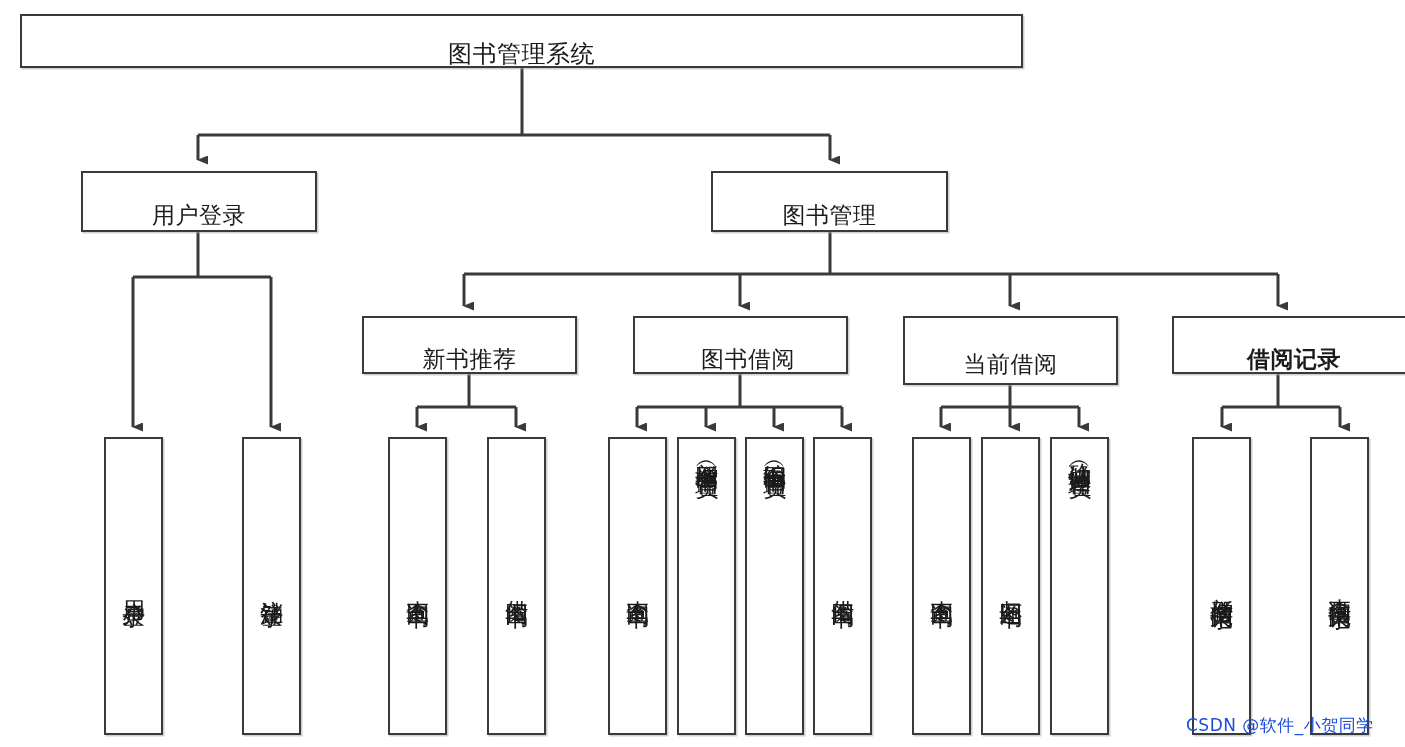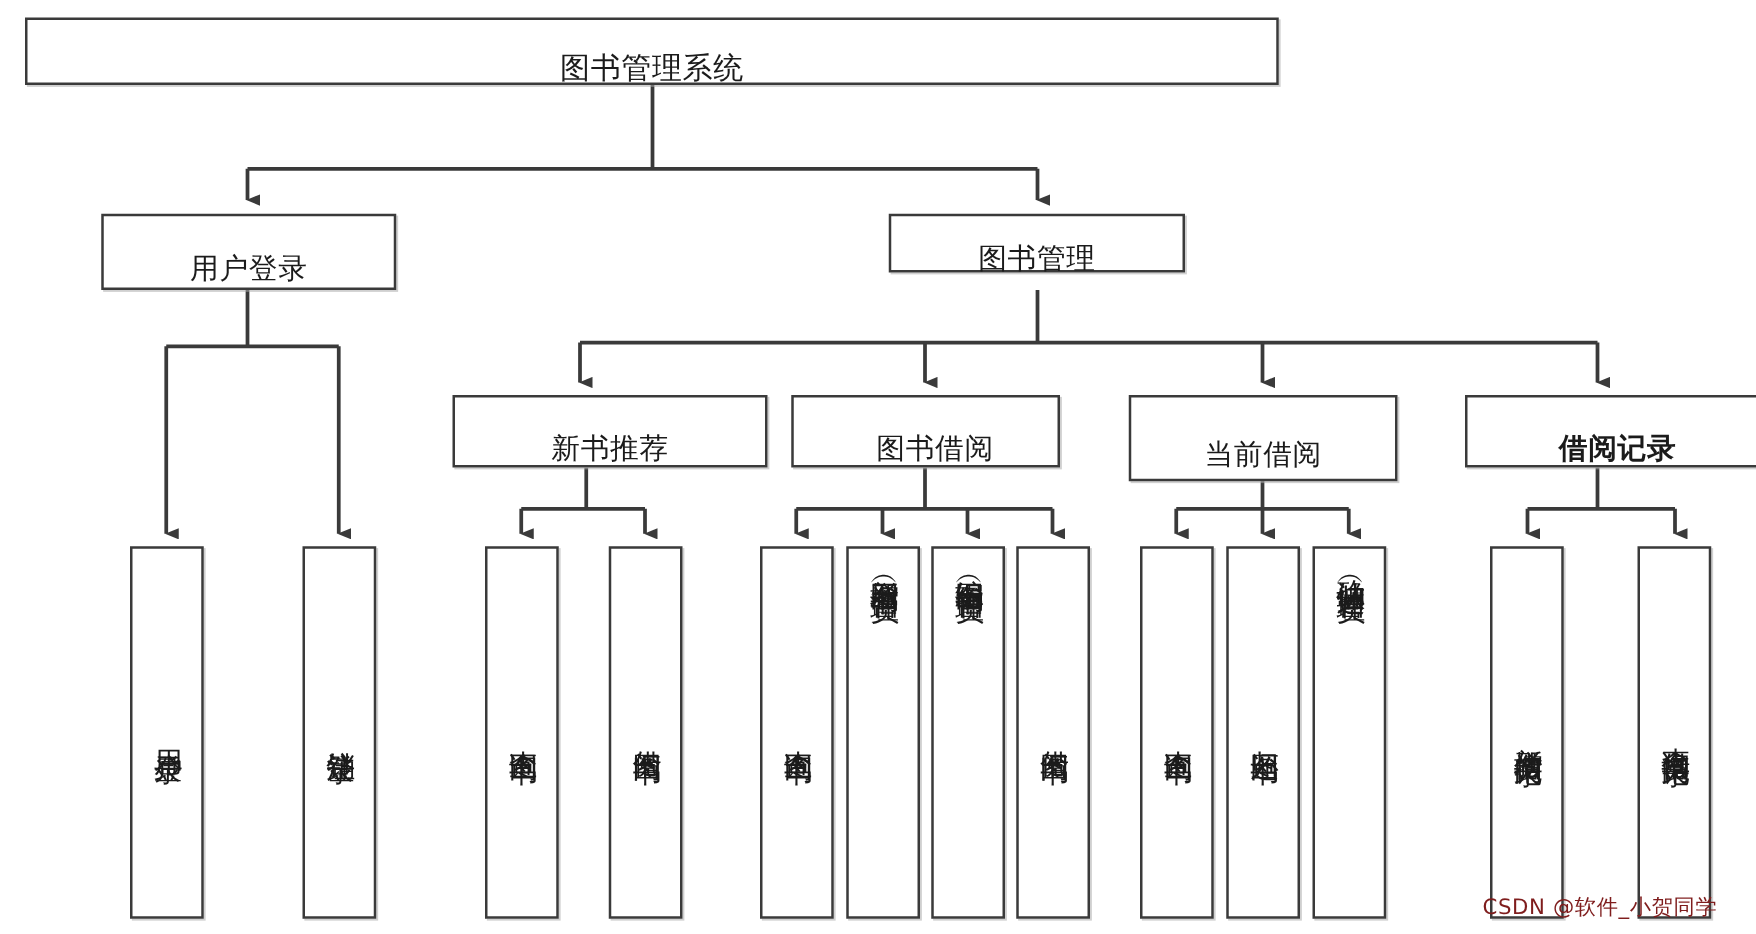--- a/index.html
+++ b/index.html
@@ -69,21 +69,21 @@
   }
   .node.vert.centered {
     align-items: center;
     padding-top: 0;
   }
   #watermark {
     position: absolute;
     left: 1186px;
     top: 714px;
     font-size: 17px;
-    color: #7f1d1d;
+    color: #1d4ed8;
     letter-spacing: 0.5px;
     white-space: nowrap;
     font-family: "DejaVu Sans", "Liberation Sans", sans-serif;
   }
 </style>
 </head>
 <body>
 
 <div id="diagram-root">
 
@@ -137,25 +137,25 @@
     </g>
   </svg>
 
   <div class="node horiz" id="node-root" style="left:20px; top:14px; width:1003px; height:54px;">
     <span class="label">图书管理系统</span>
   </div>
 
   <div class="node horiz" style="left:81px; top:171px; width:236px; height:61px;">
     <span class="label">用户登录</span>
   </div>
-  <div class="node horiz" style="left:711px; top:171px; width:237px; height:47px;font-family:Liberation Mono, monospace;">
+  <div class="node horiz" style="left:711px; top:171px; width:237px; height:61px;">
     <span class="label">图书管理</span>
   </div>
 
-  <div class="node horiz" style="left:362px; top:316px; width:252px; height:58px;">
+  <div class="node horiz" style="left:362px; top:316px; width:215px; height:58px;">
     <span class="label">新书推荐</span>
   </div>
   <div class="node horiz" style="left:633px; top:316px; width:215px; height:58px;padding-left:15px;">
     <span class="label">图书借阅</span>
   </div>
   <div class="node horiz" style="left:903px; top:316px; width:215px; height:69px;">
     <span class="label">当前借阅</span>
   </div>
   <div class="node horiz" style="left:1172px; top:316px; width:244px; height:58px;font-weight:bold;">
     <span class="label">借阅记录</span>

